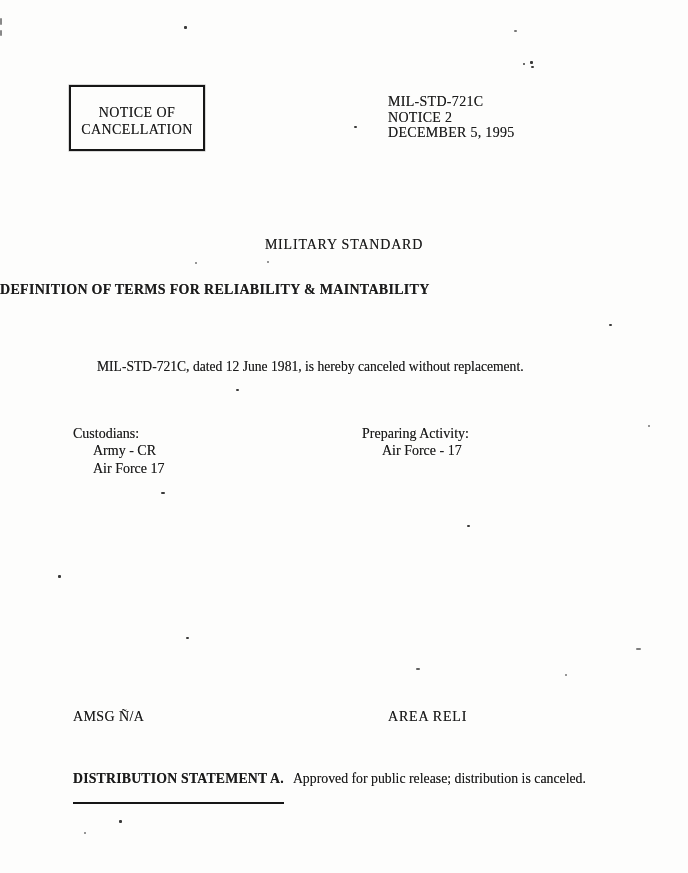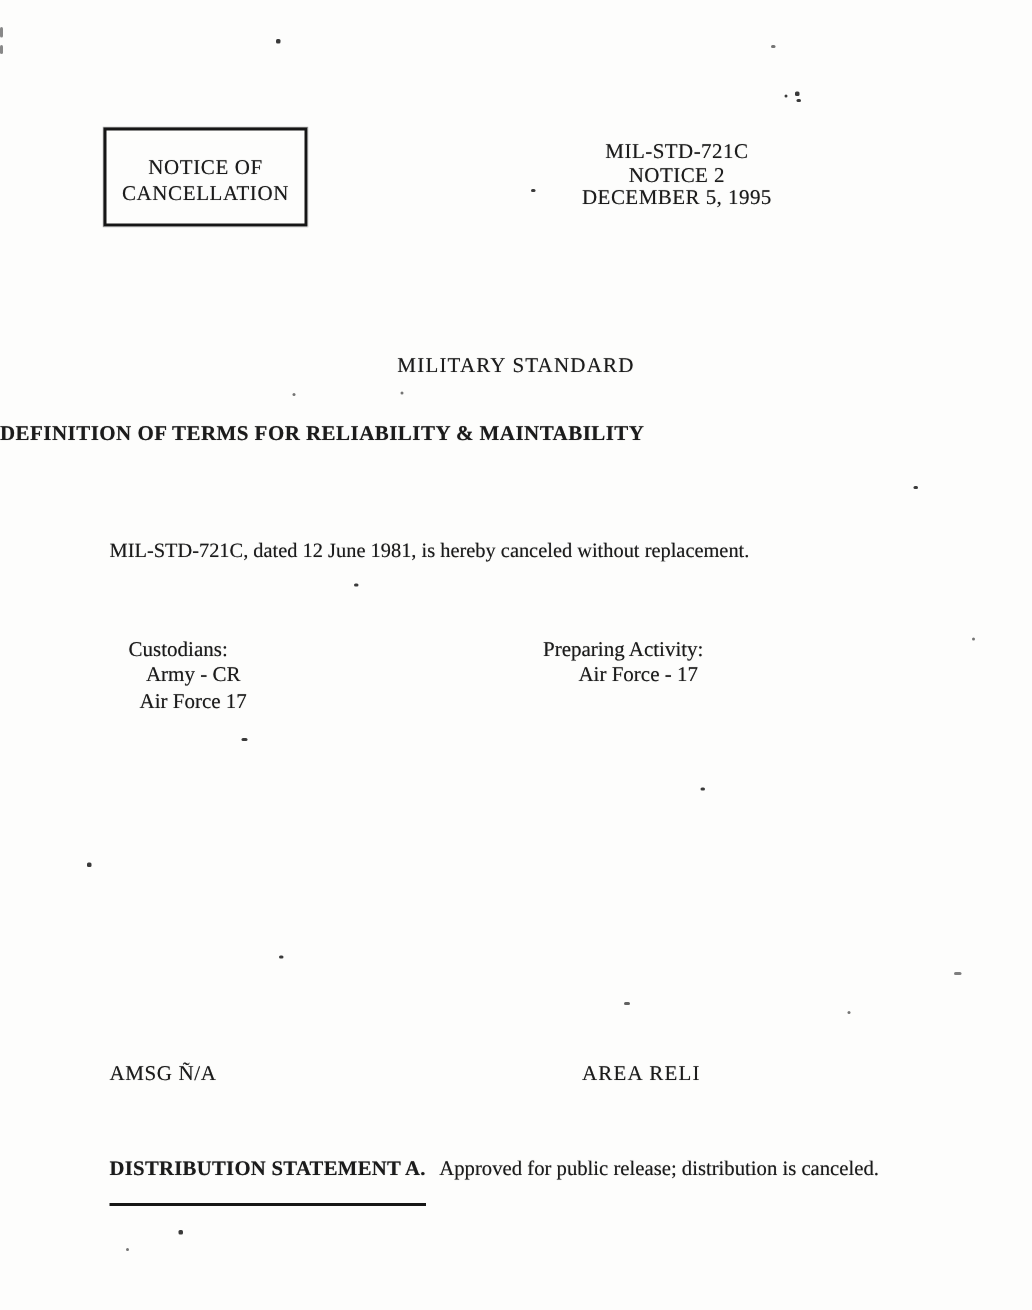--- a/index.html
+++ b/index.html
@@ -11,21 +11,21 @@
     position: relative;
     width: 688px;
     height: 873px;
     margin: 0 auto;
     background: #fdfdfc;
     overflow: hidden;
     font-family: "Liberation Serif", "DejaVu Serif", serif;
     color: #1b1b1b;
     text-shadow: 0 0 0.5px rgba(20,20,20,0.55);
   }
-  .abs { position: absolute; text-align: center; }
+  .abs { position: absolute; }
 
   .notice-box {
     left: 69px; top: 85px;
     width: 132px; height: 44px;
     border: 2px solid #161616;
     text-align: center;
     font-size: 14px;
     line-height: 16.5px;
     padding-top: 18px;
     letter-spacing: 0.4px;
@@ -49,21 +49,21 @@
 
   .subtitle-line {
     left: 0; right: 0; top: 282px;
     text-align: left;
     font-size: 14px;
     font-weight: bold;
     letter-spacing: 0.3px;
   }
 
   .cancel-line {
-    left: 73px; top: 359px;
+    left: 97px; top: 359px;
     font-size: 13.6px;
     white-space: nowrap;
   }
 
   .block {
     font-size: 14px;
     line-height: 17.3px;
     white-space: nowrap;
   }
   .custodians-block { left: 73px; top: 425px; }

